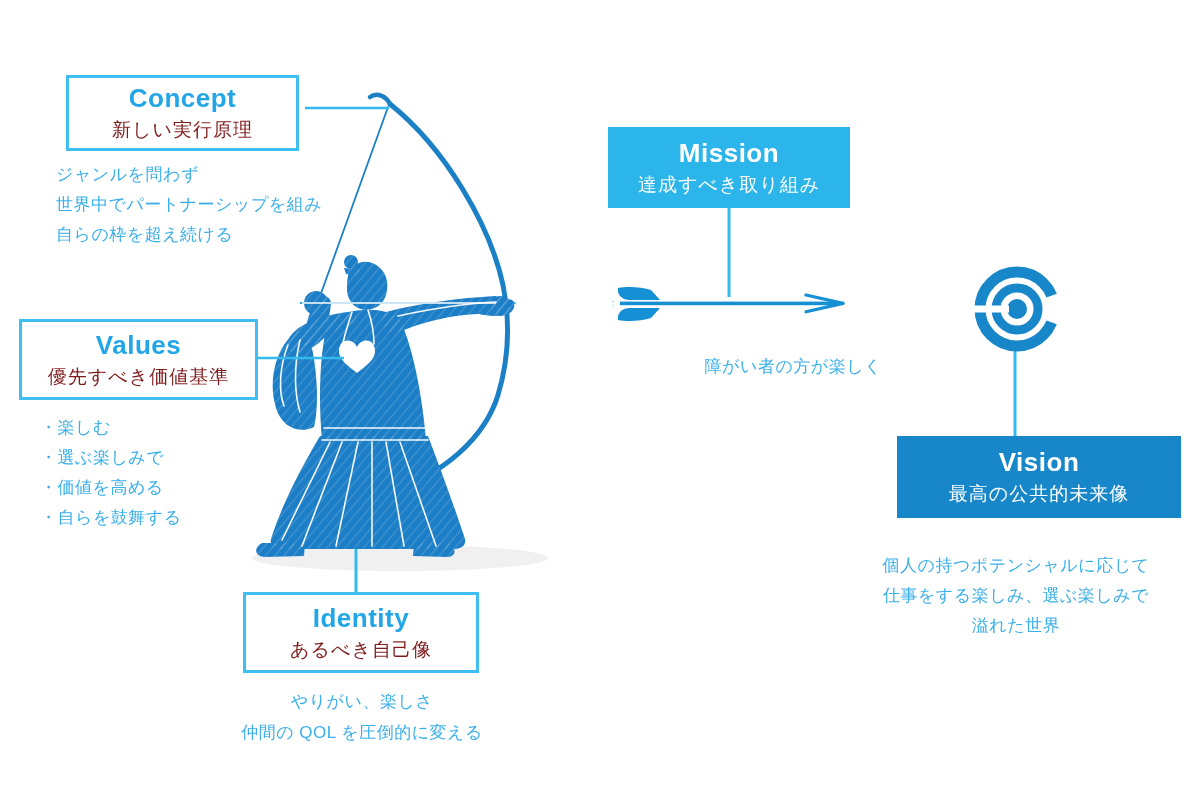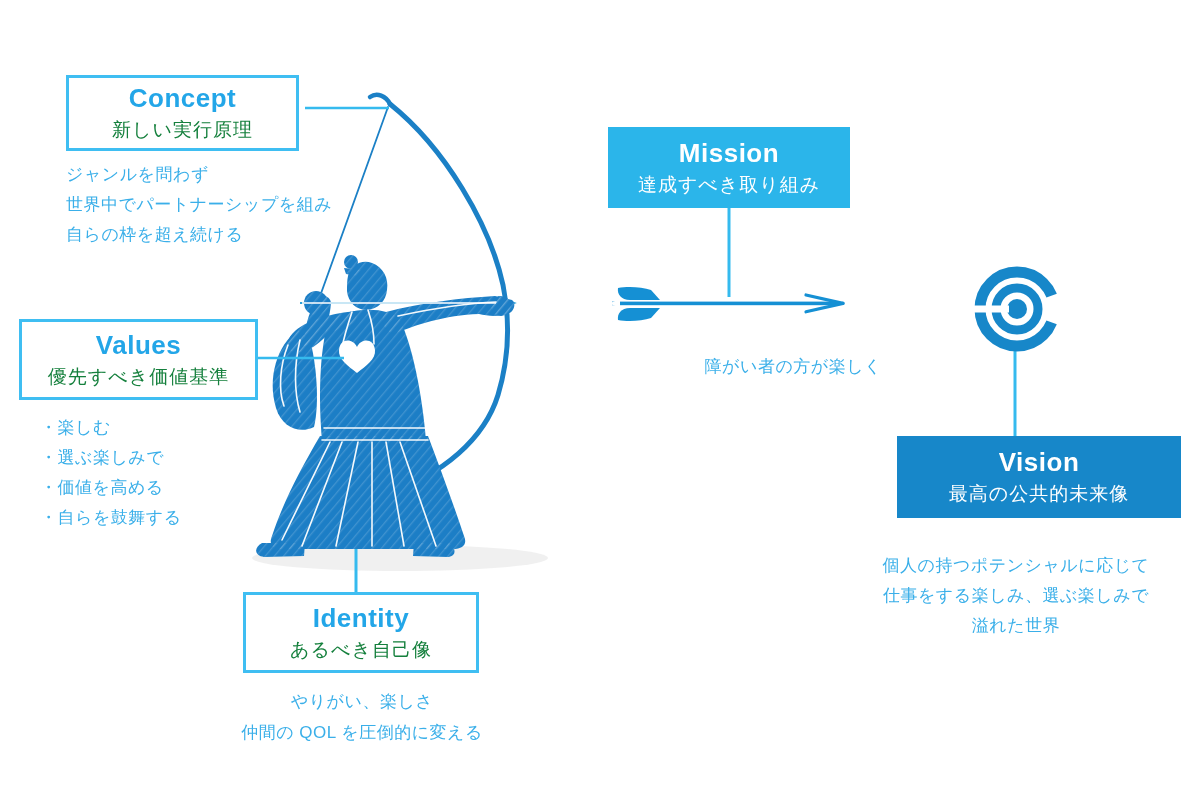--- a/index.html
+++ b/index.html
@@ -7,28 +7,28 @@
        font-family:"Liberation Sans","DejaVu Sans",sans-serif;}
   .stage{position:absolute;inset:0;width:1200px;height:800px;}
   svg.art{position:absolute;left:0;top:0;}
 
   .box{position:absolute;box-sizing:border-box;text-align:center;
        display:flex;flex-direction:column;justify-content:center;gap:3px;}
   .box .title{font-weight:bold;font-size:26px;letter-spacing:.5px;}
   .box .subtitle{font-size:19px;letter-spacing:1px;}
   .outline-box{background:#ffffff;border:3px solid #3fbef2;}
   .outline-box .title{color:#23a6e8;}
-  .outline-box .subtitle{color:#15803d;}
+  .outline-box .subtitle{color:#7f1d1d;}
   .fill-box .title,.fill-box .subtitle{color:#ffffff;}
 
   .desc{position:absolute;font-size:17px;line-height:30px;color:#3aafe9;letter-spacing:.5px;}
   .desc span{display:block;}
 
   #concept-box{left:66px;top:75px;width:233px;height:76px;}
-  #concept-desc{left:66px;top:160px;text-align:left;}
+  #concept-desc{left:56px;top:160px;text-align:left;}
 
   #values-box{left:19px;top:319px;width:239px;height:81px;}
   #values-list{left:40px;top:413px;text-align:left;line-height:30px;}
 
   #identity-box{left:243px;top:592px;width:236px;height:81px;}
   #identity-desc{left:212px;top:686px;width:300px;text-align:center;line-height:31px;}
 
   #mission-box{left:608px;top:127px;width:242px;height:81px;background:#2bb5ea;}
   #mission-desc{left:578px;top:351px;width:304px;text-align:right;line-height:32px;}
 

